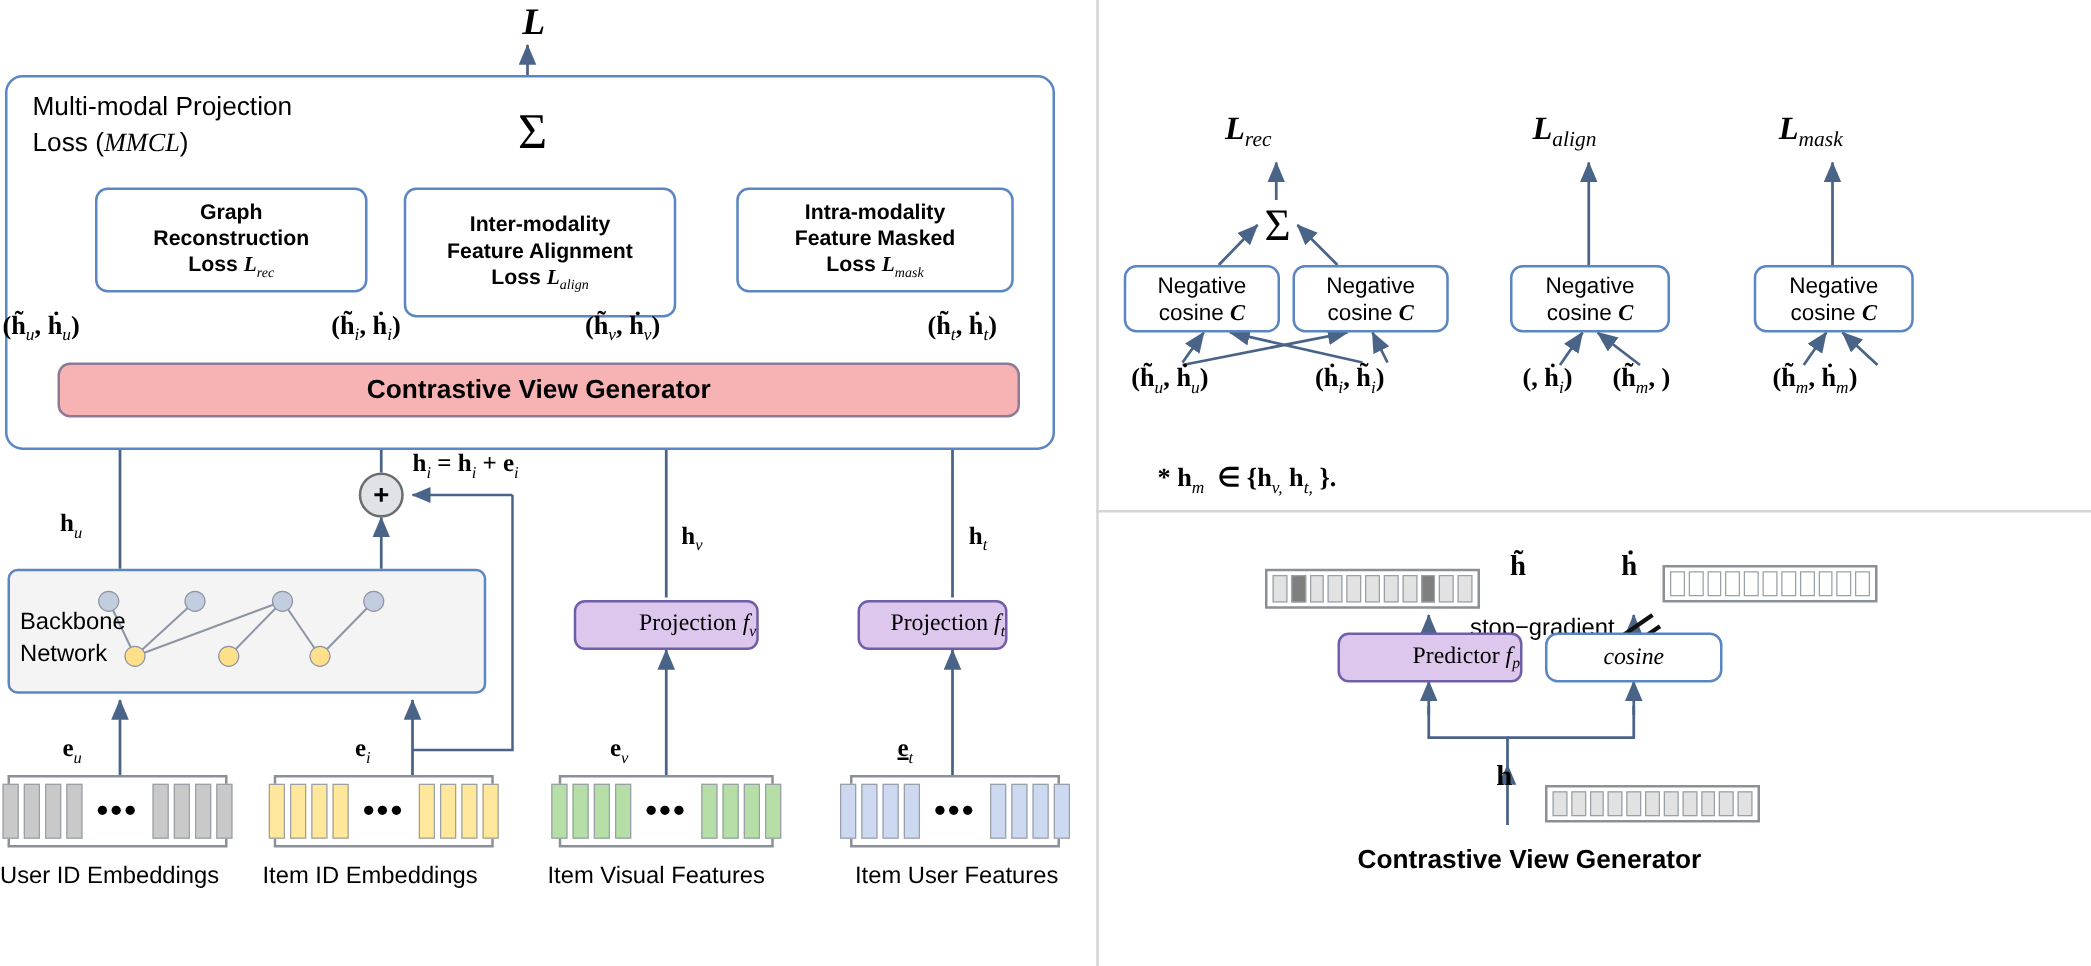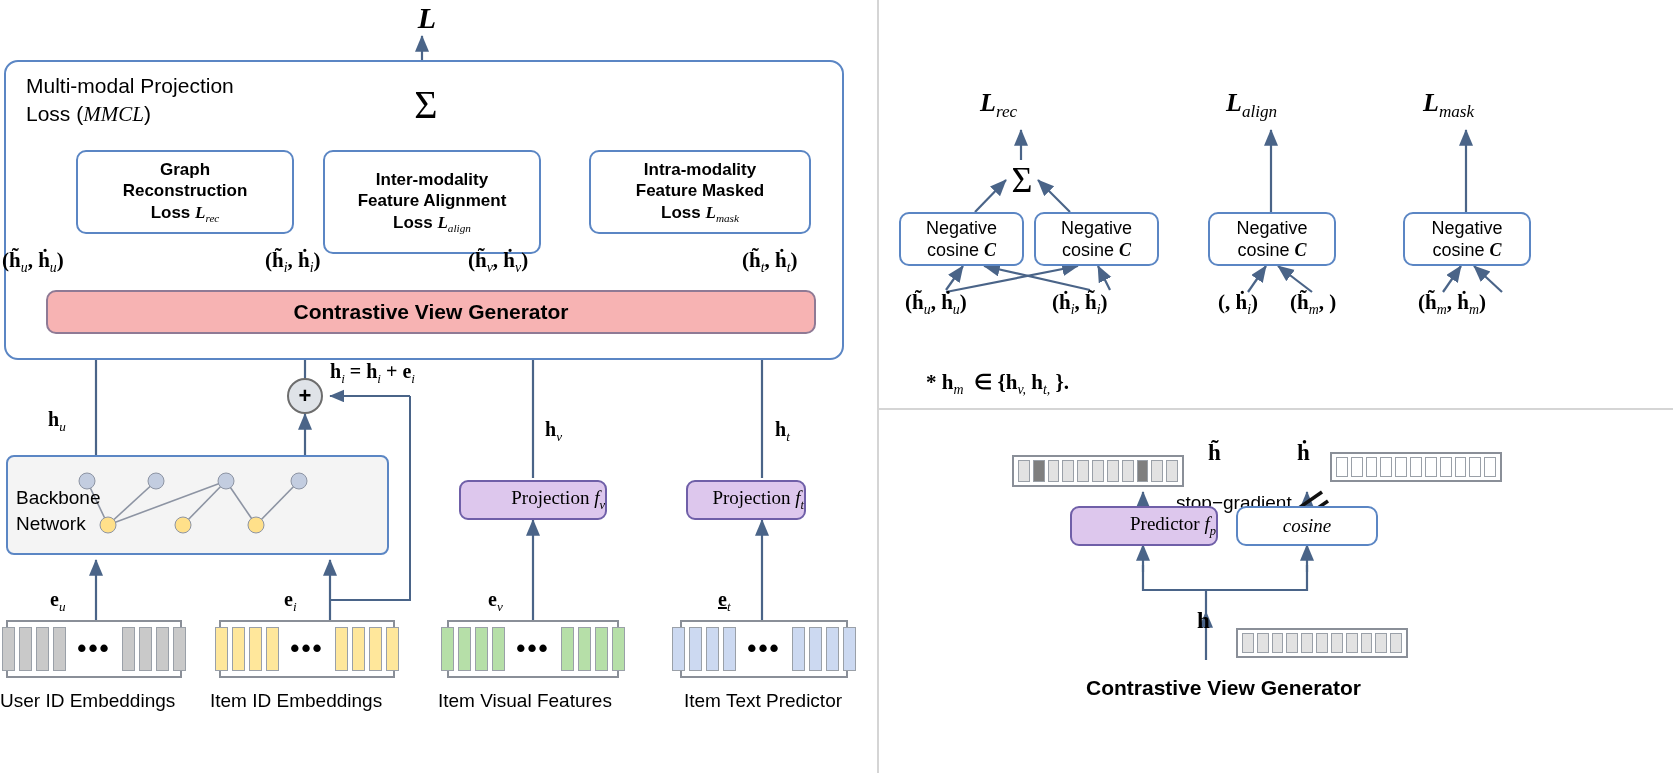--- a/index.html
+++ b/index.html
@@ -364,21 +364,21 @@
       <div class="cell blue"></div>
       <div class="cell blue"></div>
       <div class="cell blue"></div>
       <div class="dots">•••</div>
       <div class="cell blue"></div>
       <div class="cell blue"></div>
       <div class="cell blue"></div>
       <div class="cell blue"></div>
     </div>
   </div>
-  <div class="abs caption" style="left:684px; top:690px;">Item Text Predictor</div>
+  <div class="abs caption" style="left:684px; top:690px;">Item User Features</div>
 
   <div class="divider-v" style="left:877px; top:0px; height:773px;"></div>
   <div class="divider-h" style="left:877px; top:408px; width:796px;"></div>
 
   <div class="abs scr" style="left:980px; top:88px; font-size:26px;">L<sub class="s">rec</sub></div>
 
   <div class="abs" style="left:1002px; top:160px; width:40px; height:40px; display:flex; align-items:center; justify-content:center; font-size:36px; font-family:'Liberation Serif',serif;">
     <span>Σ</span>
   </div>
 

